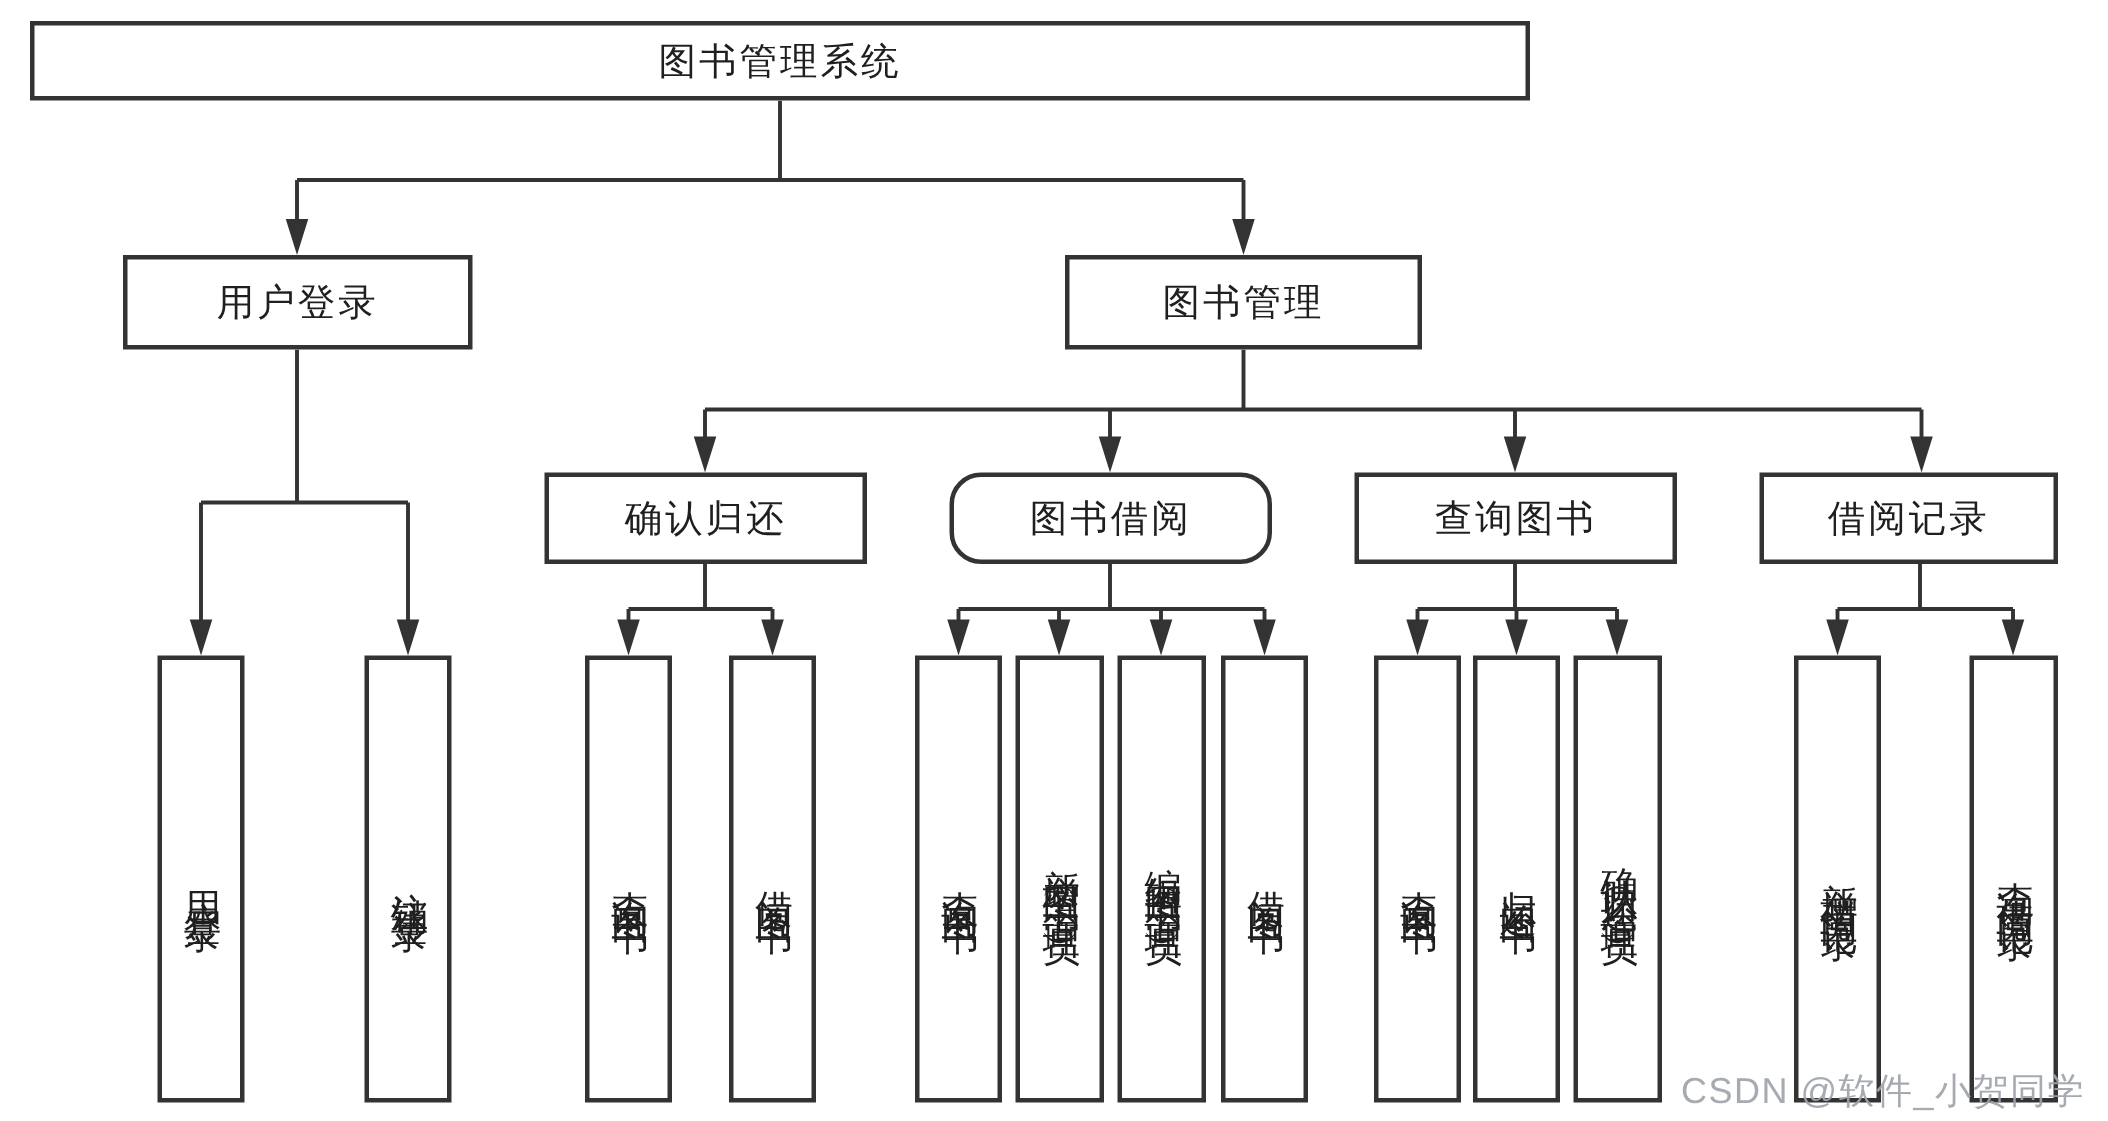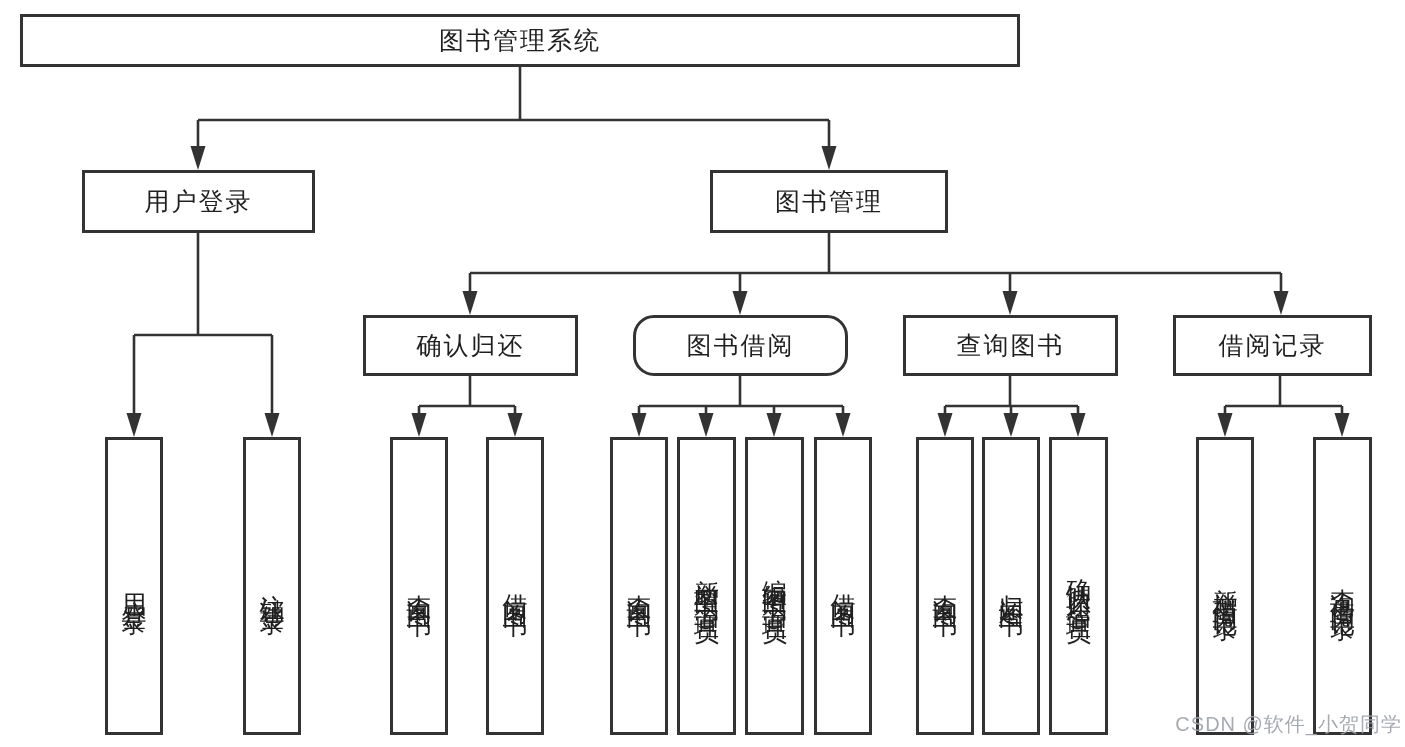--- a/index.html
+++ b/index.html
@@ -34,23 +34,23 @@
   .v-box span {
     writing-mode: vertical-rl;
     text-orientation: mixed;
     font-size: 25px;
     letter-spacing: 6px;
     line-height: 1;
     white-space: nowrap;
   }
   .watermark {
     position: absolute;
-    right: 3px;
+    right: 15px;
     top: 711px;
-    font-size: 20px;
+    font-size: 24px;
     letter-spacing: 1px;
     color: rgba(158, 163, 170, 0.92);
     z-index: 5;
     white-space: nowrap;
   }
 </style>
 </head>
 <body>
 
 <div class="canvas">

